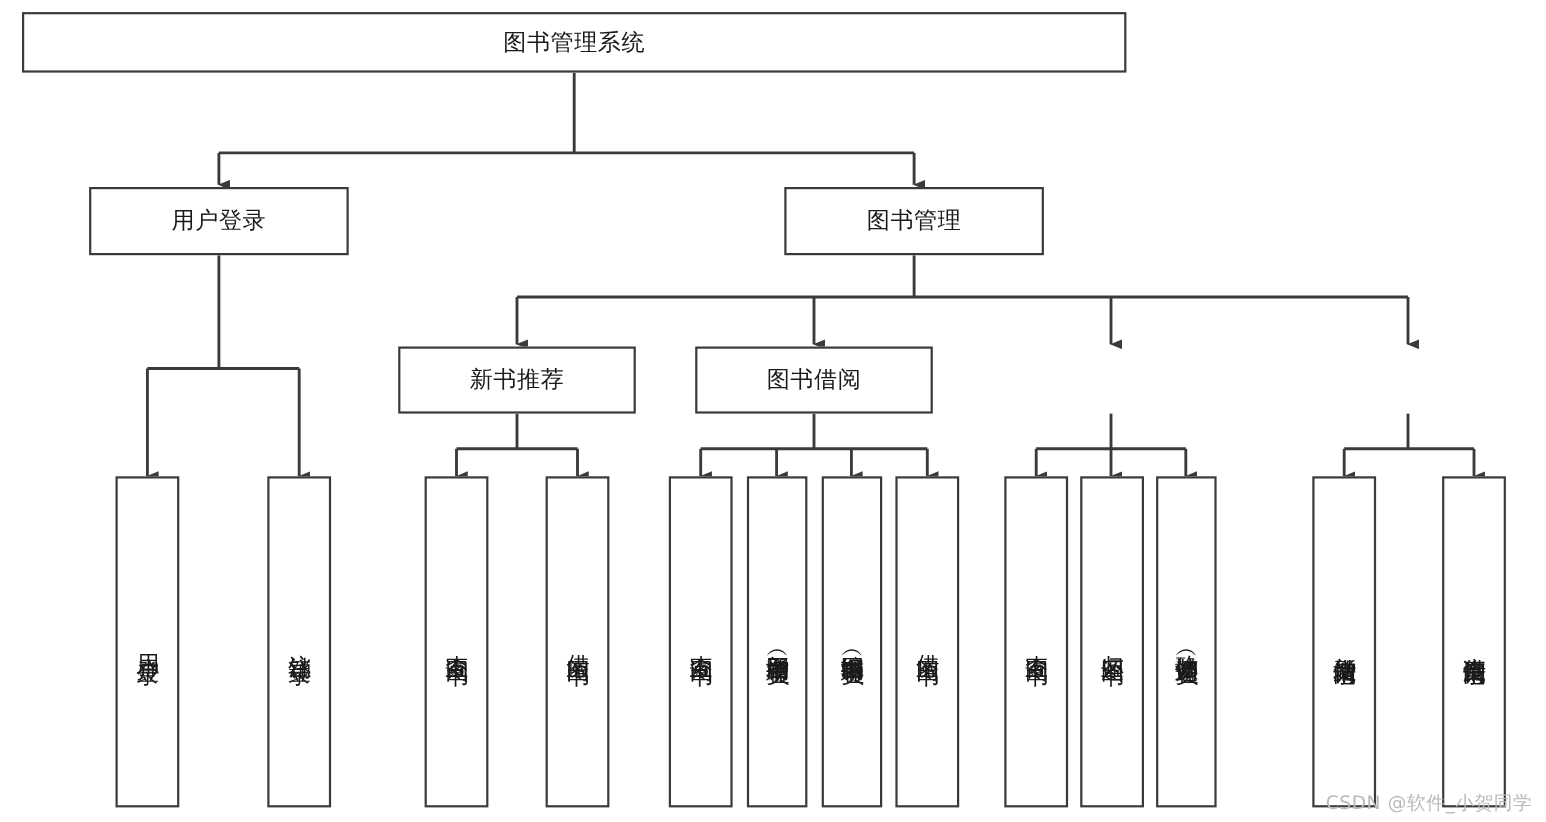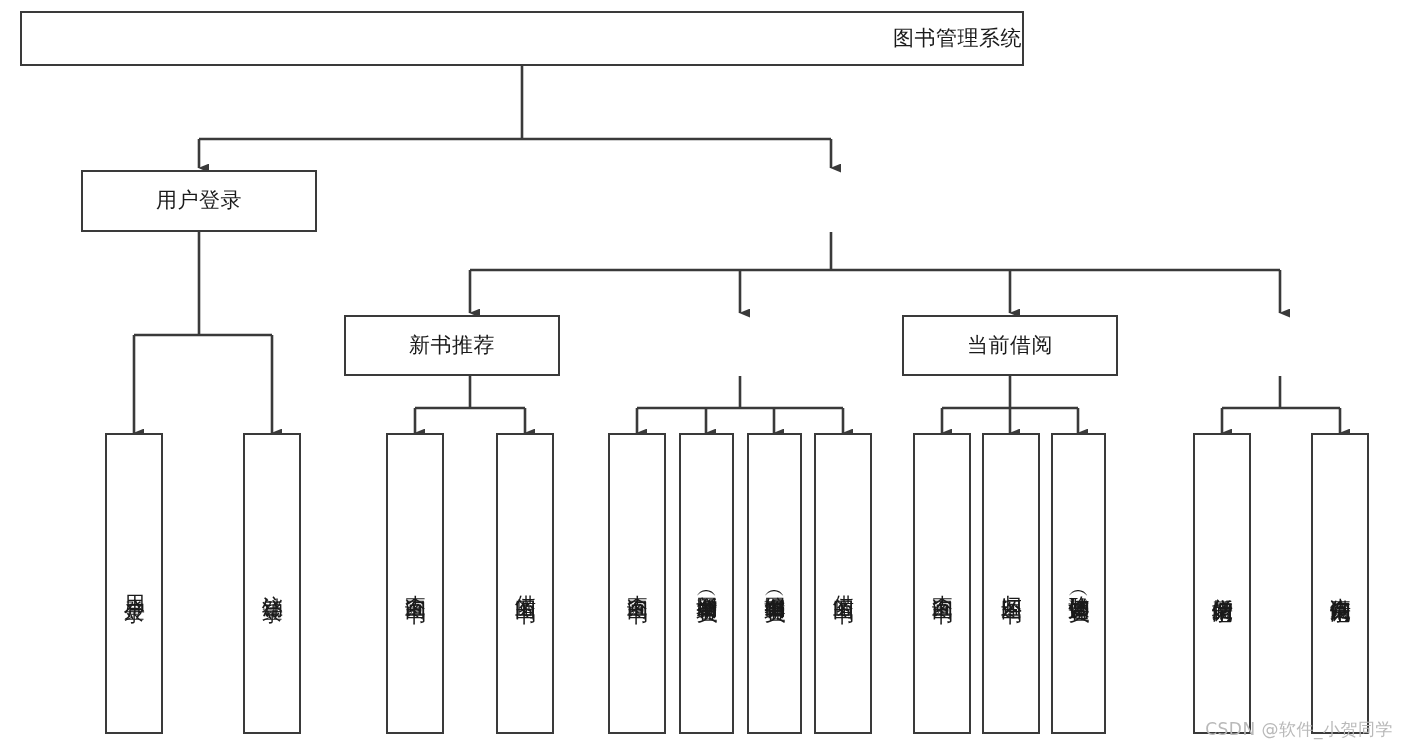--- a/index.html
+++ b/index.html
@@ -122,33 +122,36 @@
       <path d="M1010,408 L1010,433" marker-end="url(#arrow)"></path>
       <path d="M1078,408 L1078,433" marker-end="url(#arrow)"></path>
 
       <path d="M1280,376 L1280,408"></path>
       <path d="M1222,408 L1340,408"></path>
       <path d="M1222,408 L1222,433" marker-end="url(#arrow)"></path>
       <path d="M1340,408 L1340,433" marker-end="url(#arrow)"></path>
     </g>
   </svg>
 
-  <div class="node horizontal" style="left:20px; top:11px; width:1004px; height:55px;justify-content:flex-end;">
+  <div class="node horizontal" style="left:20px; top:11px; width:1004px; height:55px;">
     <span class="node-label">图书管理系统</span>
   </div>
 
   <div class="node horizontal" style="left:81px; top:170px; width:236px; height:62px;">
     <span class="node-label">用户登录</span>
   </div>
+  <div class="node horizontal" style="left:713px; top:170px; width:236px; height:62px;">
+    <span class="node-label">图书管理</span>
+  </div>
 
-  <div class="node horizontal" style="left:344px; top:315px; width:216px; height:61px;">
+  <div class="node horizontal" style="left:362px; top:315px; width:216px; height:61px;">
     <span class="node-label">新书推荐</span>
   </div>
-  <div class="node horizontal" style="left:902px; top:315px; width:216px; height:61px;">
-    <span class="node-label">当前借阅</span>
+  <div class="node horizontal" style="left:632px; top:315px; width:216px; height:61px;">
+    <span class="node-label">图书借阅</span>
   </div>
 
   <div class="node vertical" style="left:105px; top:433px; width:58px; height:301px;">
     <span class="node-label">用户登录</span>
   </div>
   <div class="node vertical" style="left:243px; top:433px; width:58px; height:301px;">
     <span class="node-label">注销登录</span>
   </div>
 
   <div class="node vertical" style="left:386px; top:433px; width:58px; height:301px;">

